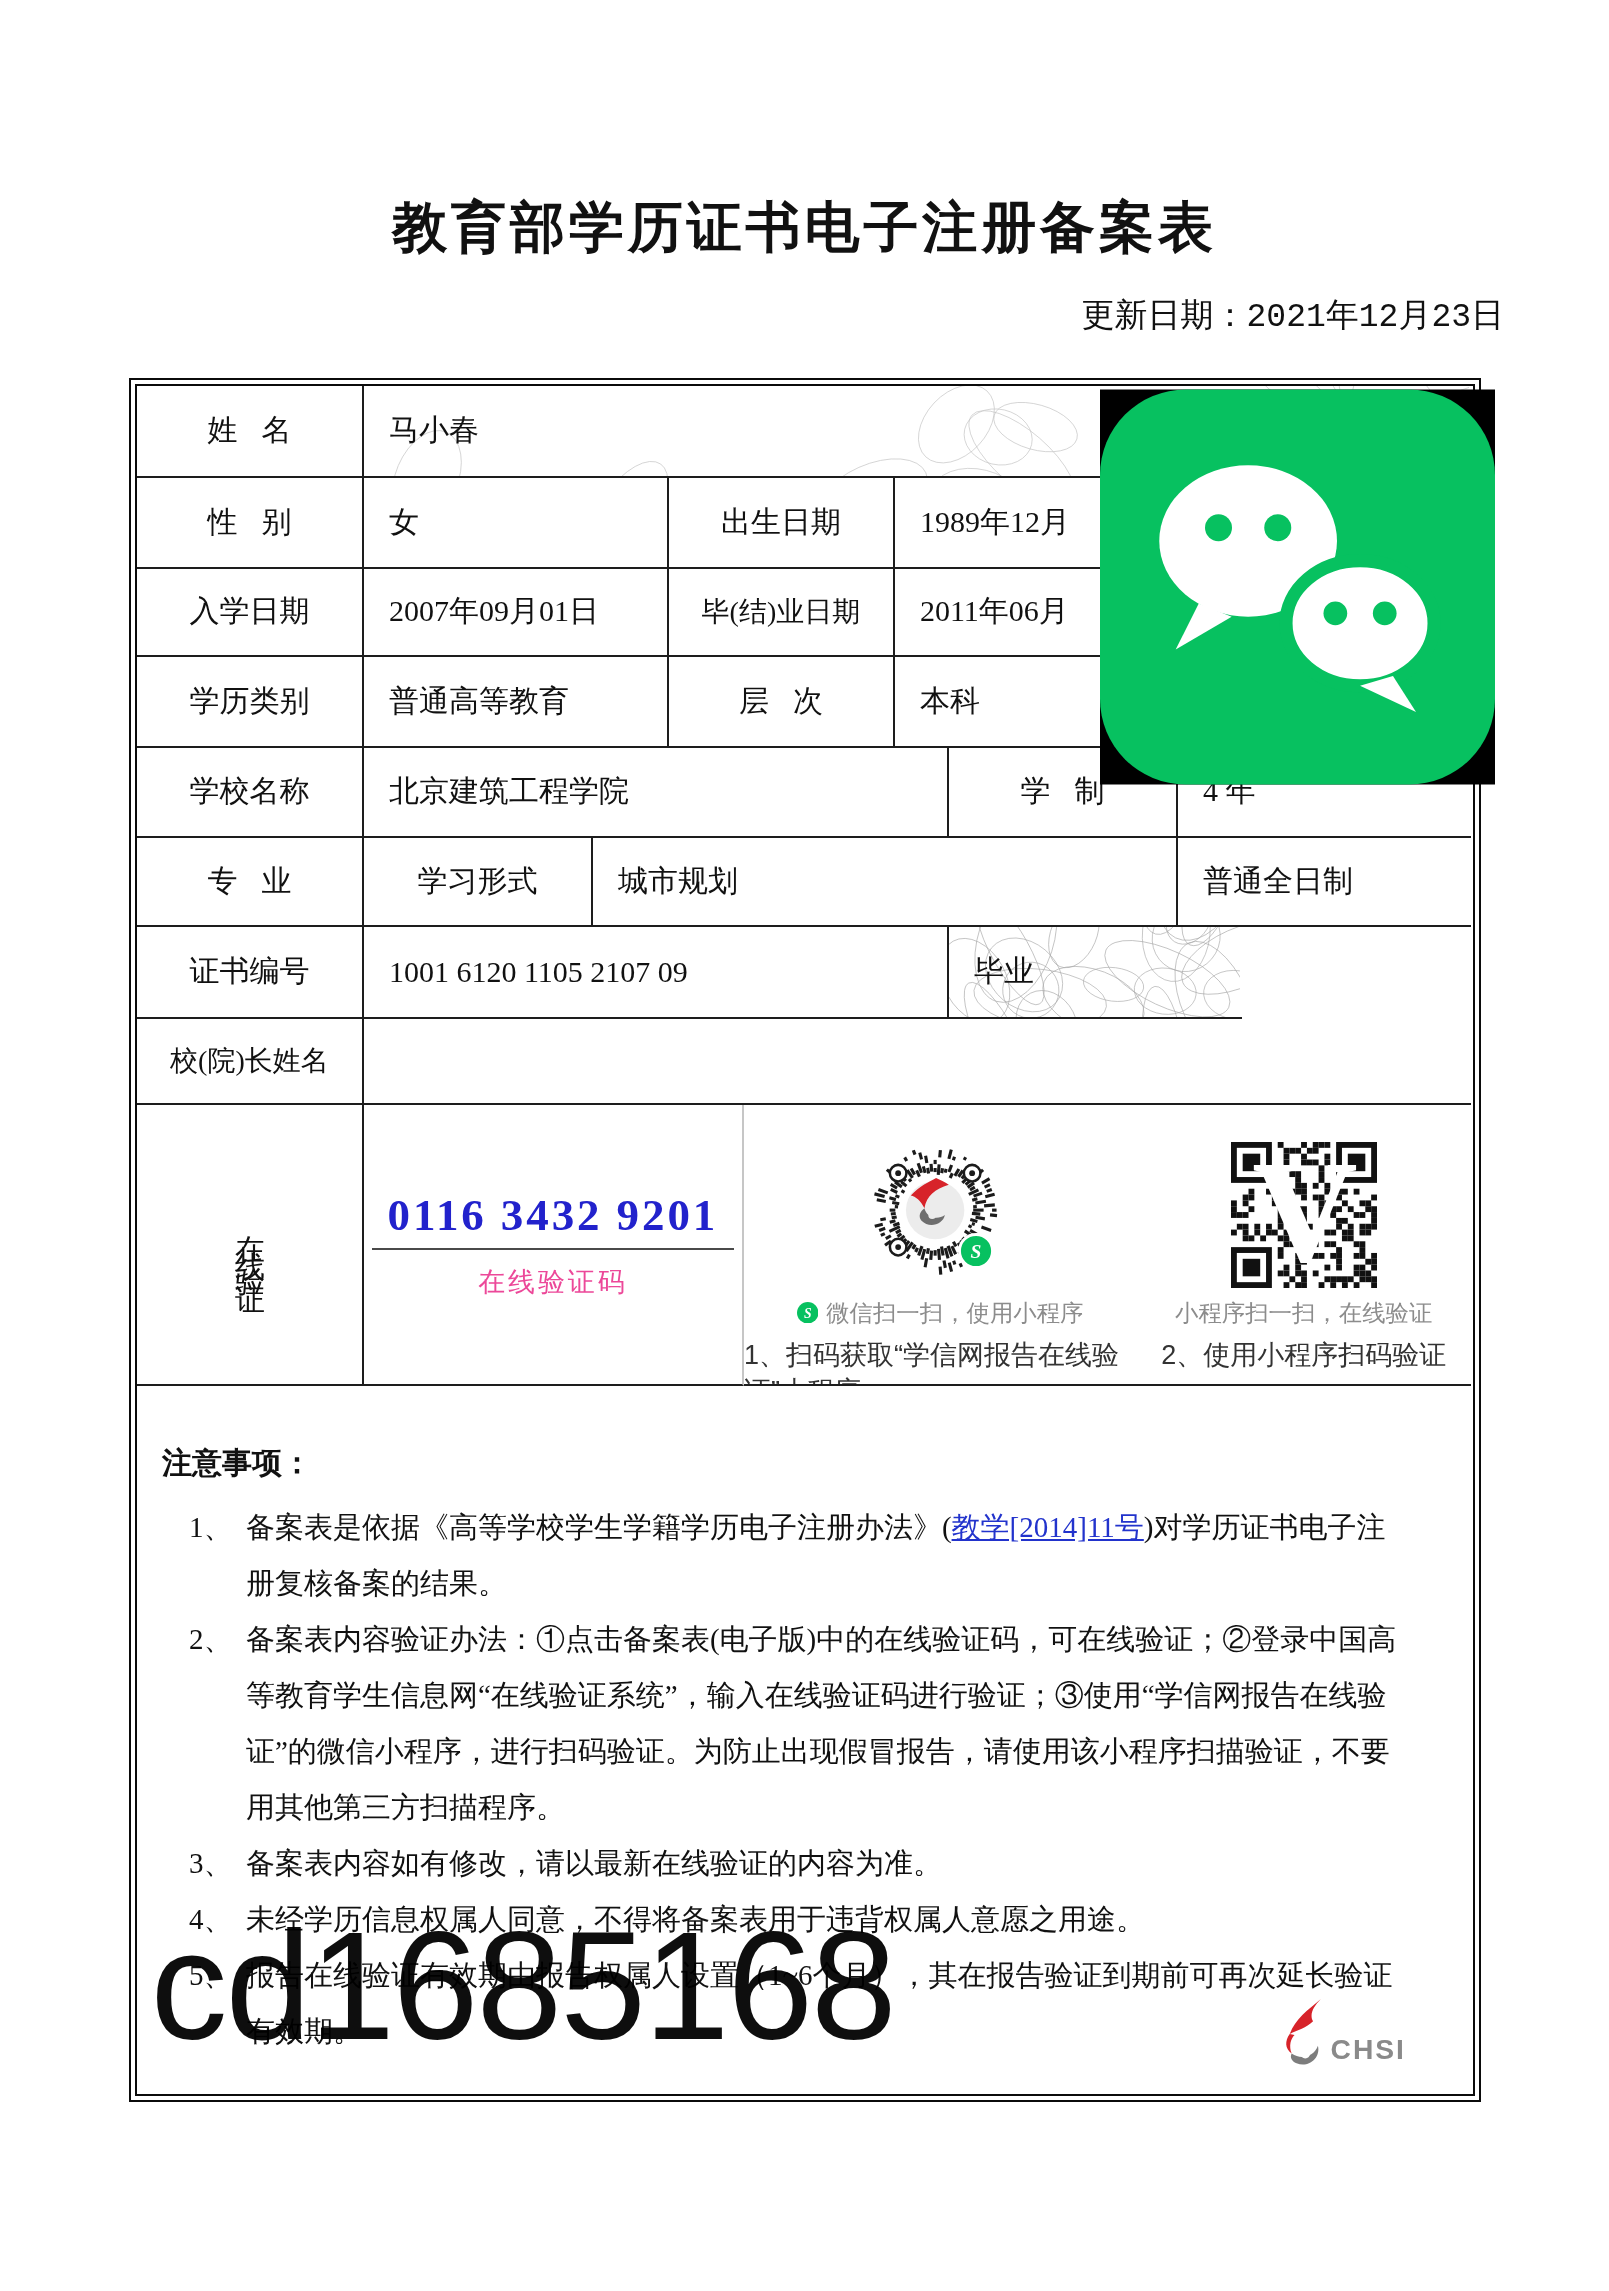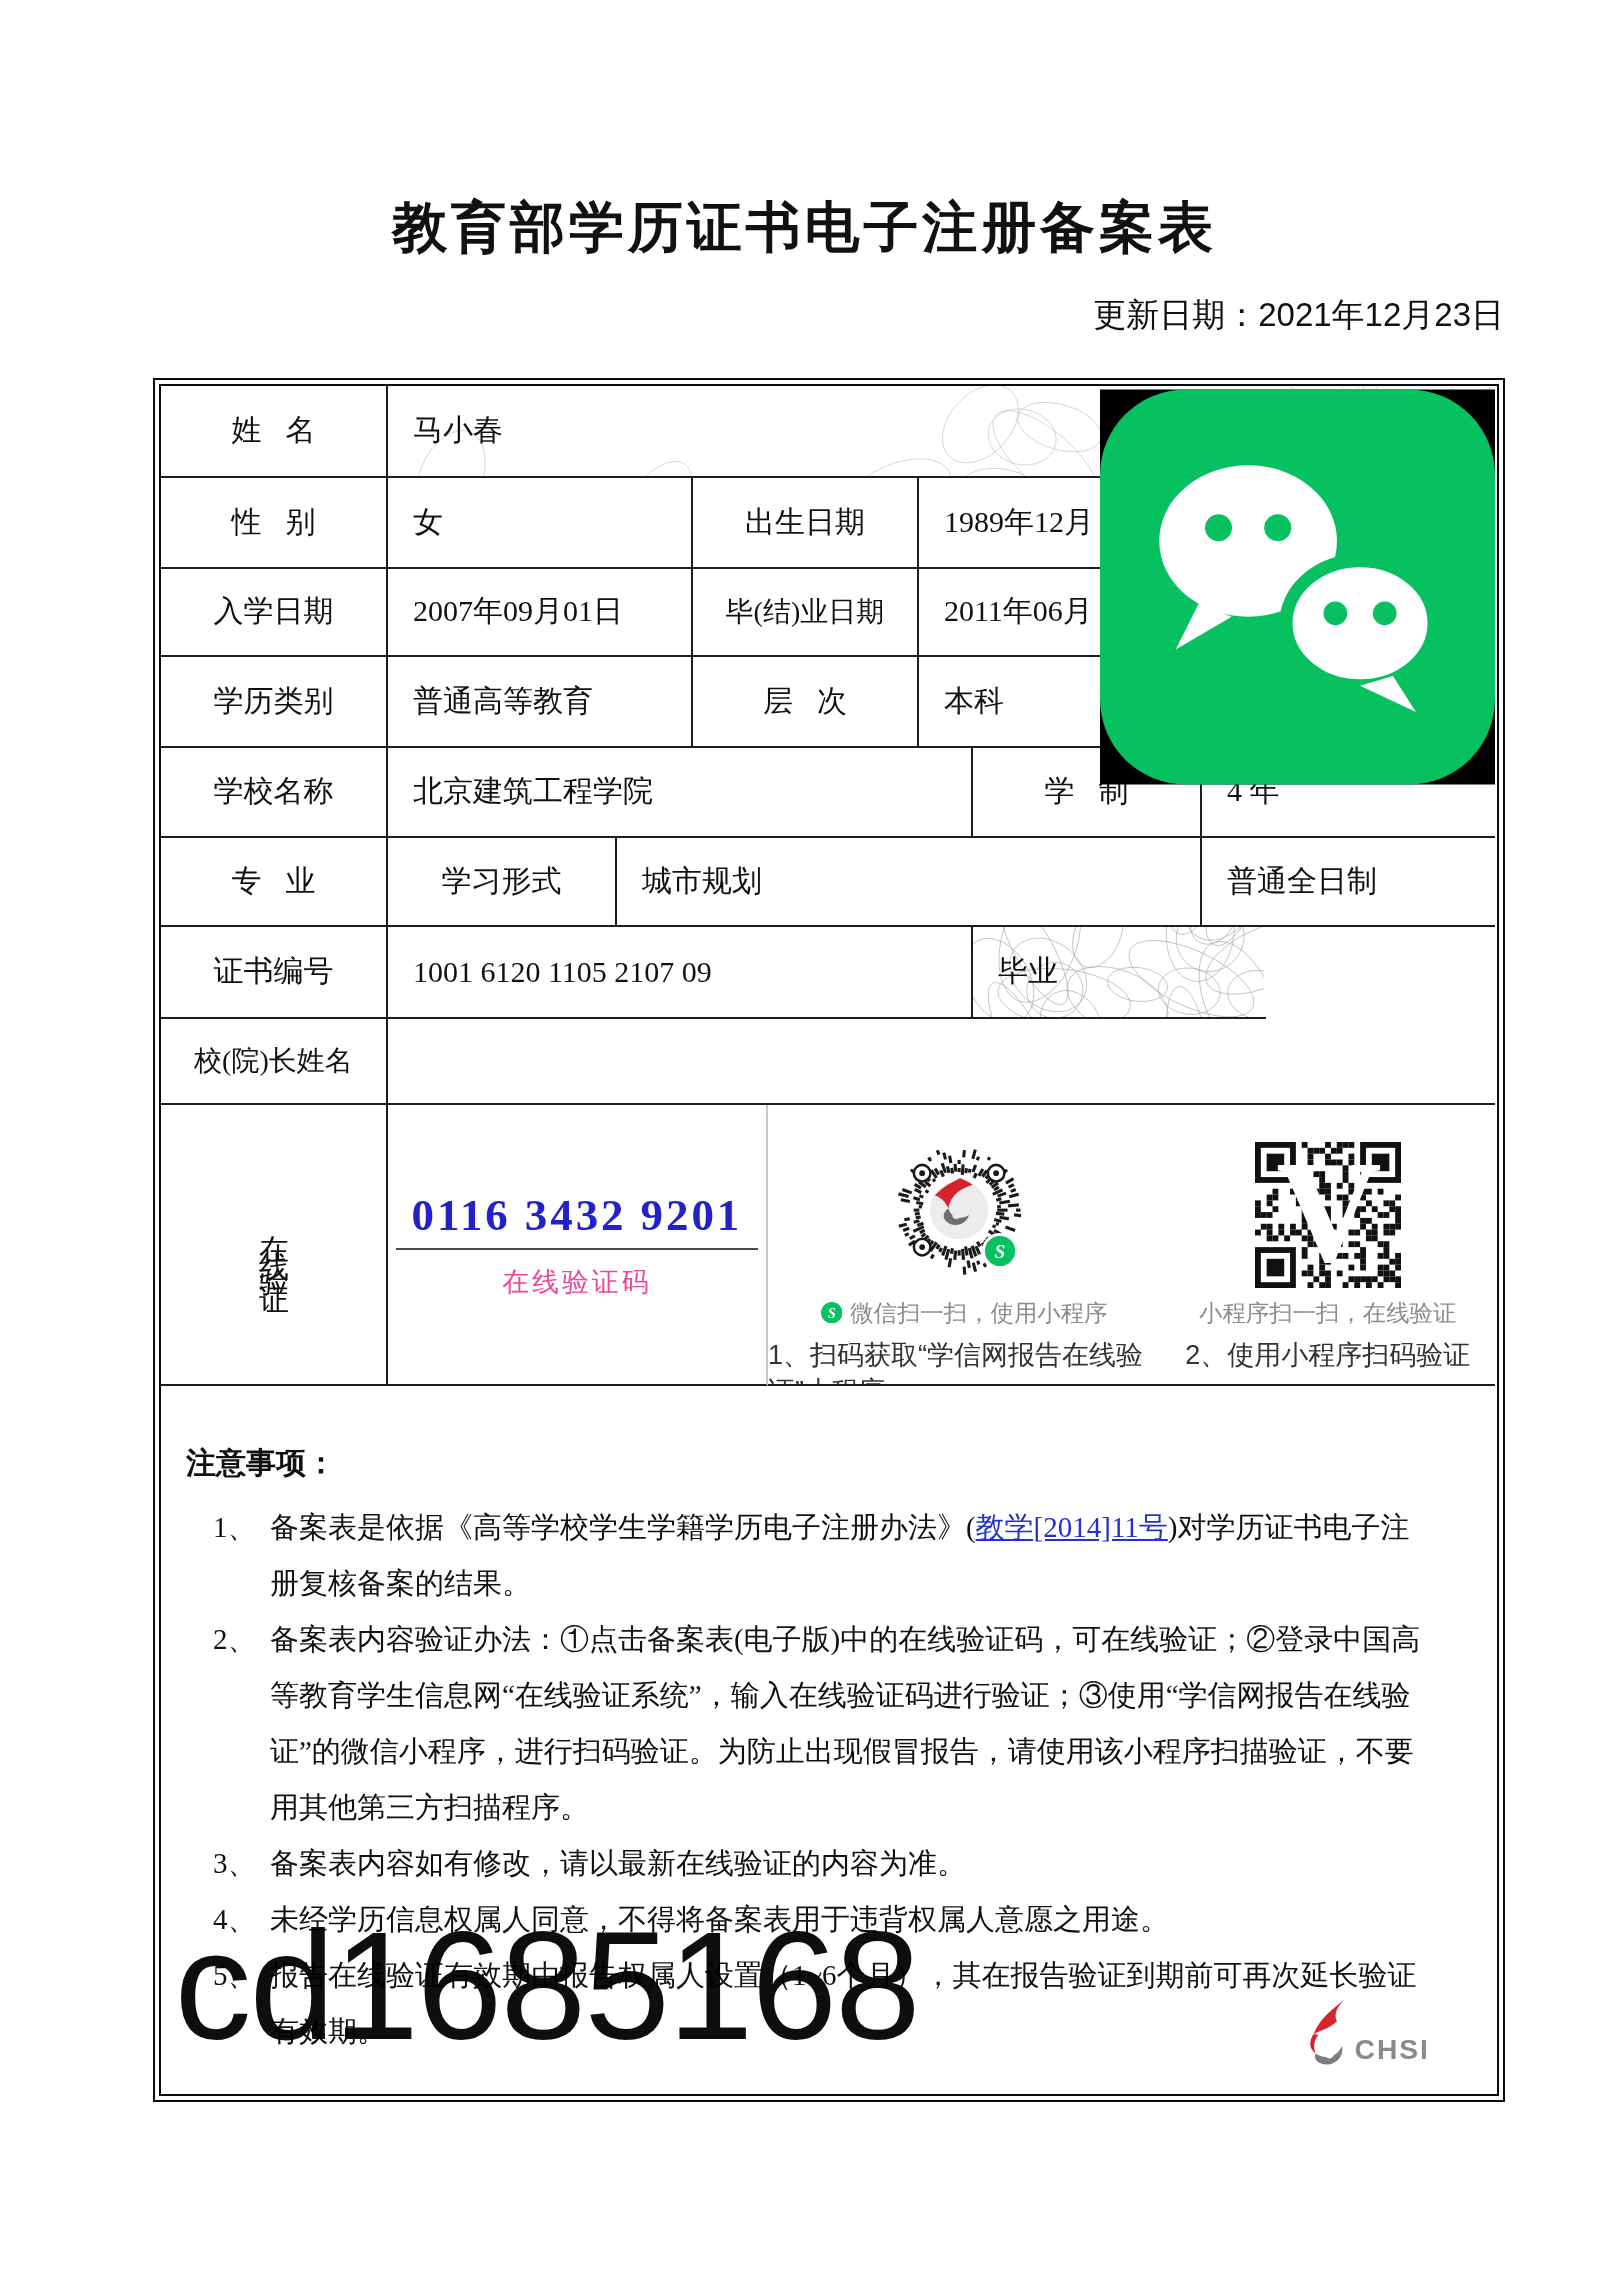--- a/index.html
+++ b/index.html
@@ -3,23 +3,23 @@
 <meta charset="utf-8">
 <style>
   html,body{margin:0;padding:0;background:#fff;}
   #canvas{position:relative;width:1609px;height:2292px;background:#fff;overflow:hidden;
           font-family:"Liberation Serif","DejaVu Serif",serif;color:#111;}
 
   .title{position:absolute;top:191px;left:0;width:100%;text-align:center;
          font-size:55px;font-weight:bold;letter-spacing:3.9px;
          font-family:"Liberation Sans","DejaVu Sans",sans-serif;}
   .update{position:absolute;top:293px;right:105px;font-size:33px;
-          font-family:Liberation Sans, sans-serif;}
-
-  .sheet{position:absolute;left:153px;top:378px;width:1352px;height:1724px;
+          font-family:Liberation Mono, monospace;}
+
+  .sheet{position:absolute;left:129px;top:378px;width:1352px;height:1724px;
          border:2.9px solid #0b0b0b;box-sizing:border-box;background:#fff;}
   .sheet-inner{position:absolute;left:3.9px;top:3.9px;right:3.9px;bottom:3.9px;
                border:2px solid #0b0b0b;}
 
   .trow{display:flex;width:1334px;}
   .cell{box-sizing:border-box;border-right:2px solid #1d1d1d;border-bottom:2px solid #1d1d1d;
         display:flex;align-items:center;overflow:hidden;position:relative;}
   .cell:last-child{border-right:none;}
   .lab{justify-content:center;font-size:30px;}
   .val{justify-content:flex-start;padding-left:25px;font-size:30px;}

